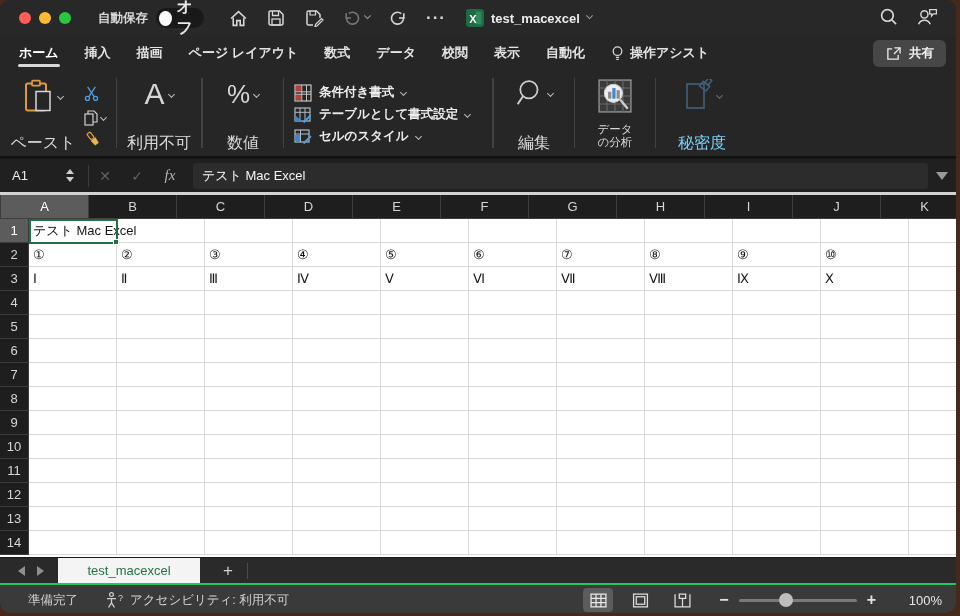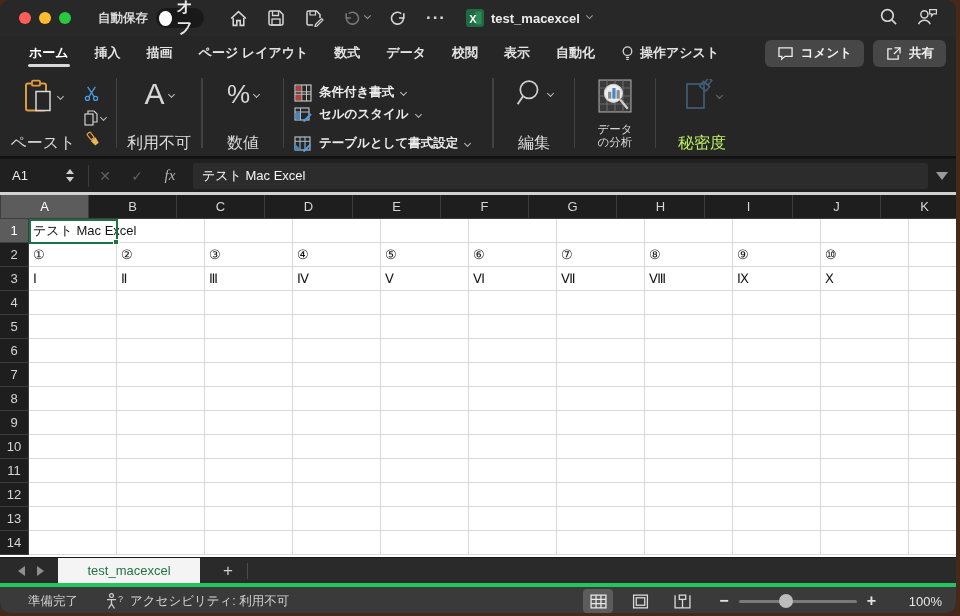--- a/index.html
+++ b/index.html
@@ -17,21 +17,21 @@
   .toggle-state { font-size:16px; color:#e8e8e8; margin-left:5px; font-weight:bold; }
   .tb-icons { display:flex; align-items:center; margin-left:20px; gap:10px; }
   .tb-btn { width:28px; height:26px; display:flex; align-items:center; justify-content:center; border-radius:5px; }
   .chevtiny { display:inline-block; width:5px; height:5px; border-right:1.4px solid #9a9a9a; border-bottom:1.4px solid #9a9a9a; transform:rotate(45deg) translate(-2px,-2px); }
   .doc-title { display:flex; align-items:center; gap:7px; margin-left:16px; }
   .doc-title .name { font-size:13px; font-weight:bold; color:#ececec; }
   .spacer { flex:1; }
   .tb-right { display:flex; align-items:center; gap:18px; margin-right:18px; }
 
   
-  .tabrow { height:34px; display:flex; align-items:center; background:#262626; padding-left:16px; }
+  .tabrow { height:34px; display:flex; align-items:center; background:#262626; padding-left:6px; }
   .rtab { position:relative; font-size:13px; font-weight:bold; color:#e3e3e3; padding:0 13px; height:100%; display:flex; align-items:center; gap:6px; cursor:default; }
   .rtab.active { color:#ffffff; }
   .rtab.active::after { content:""; position:absolute; left:12px; right:12px; bottom:3px; height:3px; background:#d8d8d8; border-radius:2px; }
   .tabrow-right { margin-left:auto; display:flex; gap:9px; margin-right:10px; }
   .pillbtn { height:27px; background:#474747; border-radius:6px; display:flex; align-items:center; gap:7px; padding:0 12px; font-size:12.5px; font-weight:bold; color:#f0f0f0; }
 
   
   .ribbon { height:88px; background:#262626; display:flex; align-items:stretch; border-bottom:2px solid #111; }
   .rsep { width:1px; background:#424242; margin:8px 0; }
   .grp { display:flex; flex-direction:column; align-items:center; justify-content:flex-start; padding-top:9px; }
@@ -82,21 +82,21 @@
   
   .sheetbar { height:26px; background:#2a2a2a; display:flex; align-items:center; border-top:1px solid #191919; }
   .navtri { width:0; height:0; border-top:5px solid transparent; border-bottom:5px solid transparent; margin-left:18px; }
   .navtri.left { border-right:7px solid #8f8f8f; }
   .navtri.right { border-left:7px solid #8f8f8f; margin-left:12px; }
   .sheettab { margin-left:14px; width:142px; height:100%; background:#f4f4f4; color:#217346; font-size:13px; display:flex; align-items:center; justify-content:center; }
   .addsheet { color:#d0d0d0; font-size:17px; margin-left:17px; width:22px; text-align:center; }
   .sheetdiv { width:1px; height:16px; background:#4c4c4c; margin-left:8px; }
 
   
-  .statusbar { height:32px; background:#3a3a3a; border-top:4px solid #22c55e; display:flex; align-items:center; font-size:12.5px; color:#d2d2d2; }
+  .statusbar { height:32px; background:#3a3a3a; border-top:2px solid #22c55e; display:flex; align-items:center; font-size:12.5px; color:#d2d2d2; }
   .status-left { margin-left:28px; }
   .acc { display:flex; align-items:center; gap:5px; margin-left:26px; }
   .status-right { margin-left:auto; display:flex; align-items:center; margin-right:14px; }
   .viewbtn { width:30px; height:24px; display:flex; align-items:center; justify-content:center; border-radius:4px; margin-right:12px; }
   .viewbtn.active { background:#5c5c5c; }
   .zminus,.zplus { font-size:16px; color:#e2e2e2; font-weight:bold; padding:0 10px; }
   .ztrack { position:relative; width:118px; height:3px; background:#7a7a7a; border-radius:2px; }
   .zthumb { position:absolute; left:40%; top:50%; transform:translate(-50%,-50%); width:14px; height:14px; border-radius:50%; background:#bdbdbd; }
   .zpct { margin-left:14px; font-size:13px; color:#e6e6e6; width:42px; text-align:right; }
 </style>
@@ -207,26 +207,20 @@
         <span>自動化</span>
       </span>
     <span class="rtab">
         <svg width="13" height="17" viewBox="0 0 14 18">
           <circle cx="7" cy="6.5" r="4.6" fill="none" stroke="#d6d6d6" stroke-width="1.4"></circle>
           <path d="M5.3 13.2 H8.7 M5.7 15.4 H8.3" stroke="#d6d6d6" stroke-width="1.4"></path>
         </svg>
         <span>操作アシスト</span>
       </span>
     <div class="tabrow-right">
-      <div class="pillbtn">
-          <svg width="17" height="15" viewBox="0 0 18 16">
-            <path d="M2 2 H16 V11 H8.5 L5 14 V11 H2 Z" fill="none" stroke="#ededed" stroke-width="1.4"></path>
-          </svg>
-          <span>コメント</span>
-        </div>
       <div class="pillbtn">
           <svg width="17" height="15" viewBox="0 0 18 16">
             <path d="M7.5 3 H3 V14 H14 V9.5" fill="none" stroke="#ededed" stroke-width="1.4"></path>
             <path d="M10 2 H16 V8" fill="none" stroke="#ededed" stroke-width="1.4"></path>
             <path d="M16 2 L9.5 8.5" stroke="#ededed" stroke-width="1.4"></path>
           </svg>
           <span>共有</span>
         </div>
     </div>
   </div>
@@ -287,38 +281,38 @@
       <div class="style-row">
         <svg width="18" height="18" viewBox="0 0 18 18">
             <rect x="1" y="1" width="16" height="16" fill="none" stroke="#c4c4c4" stroke-width="1.2"></rect>
             <rect x="2" y="2" width="5" height="5.5" fill="#b5413a"></rect>
             <rect x="2" y="10.5" width="5" height="5.5" fill="#b5413a"></rect>
             <path d="M7.8 1 V17 M12.5 1 V17 M1 7.8 H17 M1 10.2 H17" stroke="#c4c4c4" stroke-width="1"></path>
           </svg>
         <span>条件付き書式</span>
           <span class="chev"></span>
       </div>
+      <div class="style-row">
+        <svg width="18" height="18" viewBox="0 0 18 18">
+            <rect x="1" y="2" width="15" height="13" fill="none" stroke="#aebcc8" stroke-width="1.2"></rect>
+            <path d="M1 6.3 H16 M6 2 V15 M11 2 V15" stroke="#aebcc8" stroke-width="1"></path>
+            <path d="M1 9 L7.5 15 H1 Z" fill="#3f87c9"></path>
+            <path d="M16.5 9.5 L9.5 16.5" stroke="#4f9ee3" stroke-width="2"></path>
+          </svg>
+        <span>テーブルとして書式設定</span>
+          <span class="chev"></span>
+      </div>
       <div class="style-row" style="margin-bottom:7px">
         <svg width="18" height="18" viewBox="0 0 18 18">
             <rect x="1" y="2" width="14" height="12" fill="none" stroke="#aebcc8" stroke-width="1.2"></rect>
             <path d="M1 6 H15 M6.5 2 V14" stroke="#aebcc8" stroke-width="1"></path>
             <rect x="2" y="7" width="4" height="6" fill="#3f87c9"></rect>
             <path d="M17 8 L9.5 15.5" stroke="#4f9ee3" stroke-width="2"></path>
           </svg>
         <span>セルのスタイル</span>
-          <span class="chev"></span>
-      </div>
-      <div class="style-row">
-        <svg width="18" height="18" viewBox="0 0 18 18">
-            <rect x="1" y="2" width="15" height="13" fill="none" stroke="#aebcc8" stroke-width="1.2"></rect>
-            <path d="M1 6.3 H16 M6 2 V15 M11 2 V15" stroke="#aebcc8" stroke-width="1"></path>
-            <path d="M1 9 L7.5 15 H1 Z" fill="#3f87c9"></path>
-            <path d="M16.5 9.5 L9.5 16.5" stroke="#4f9ee3" stroke-width="2"></path>
-          </svg>
-        <span>テーブルとして書式設定</span>
           <span class="chev"></span>
       </div>
     </div>
     <div class="rsep"></div>
     <div class="rsep"></div>
     <div class="grp grp-w78">
       <div class="iconrow">
           <svg width="28" height="28" viewBox="0 0 26 26">
             <circle cx="12" cy="10" r="8" fill="none" stroke="#cfcfcf" stroke-width="1.6"></circle>
             <path d="M6.5 16 L1.5 23.5" stroke="#cfcfcf" stroke-width="1.8"></path>
@@ -345,21 +339,21 @@
       <div class="iconrow">
           <svg width="30" height="32" viewBox="0 0 28 32" opacity="0.8">
             <rect x="3" y="5" width="17" height="24" fill="none" stroke="#49708e" stroke-width="1.6"></rect>
             <g transform="rotate(38 20 8)">
               <rect x="16" y="4" width="8" height="6" fill="none" stroke="#49708e" stroke-width="1.5"></rect>
               <rect x="18" y="-2" width="4" height="6" fill="none" stroke="#49708e" stroke-width="1.5"></rect>
             </g>
           </svg>
           <span class="chev dim"></span>
         </div>
-      <span class="grp-label" style="color:#bef264">秘密度</span>
+      <span class="grp-label" style="color:#7dd3fc">秘密度</span>
     </div>
   </div>
 
   <div class="fbar">
     <span class="namebox">A1</span>
     <span class="stepper">
         <span class="tri-up"></span>
         <span class="tri-dn"></span>
       </span>
     <span class="vline"></span>

